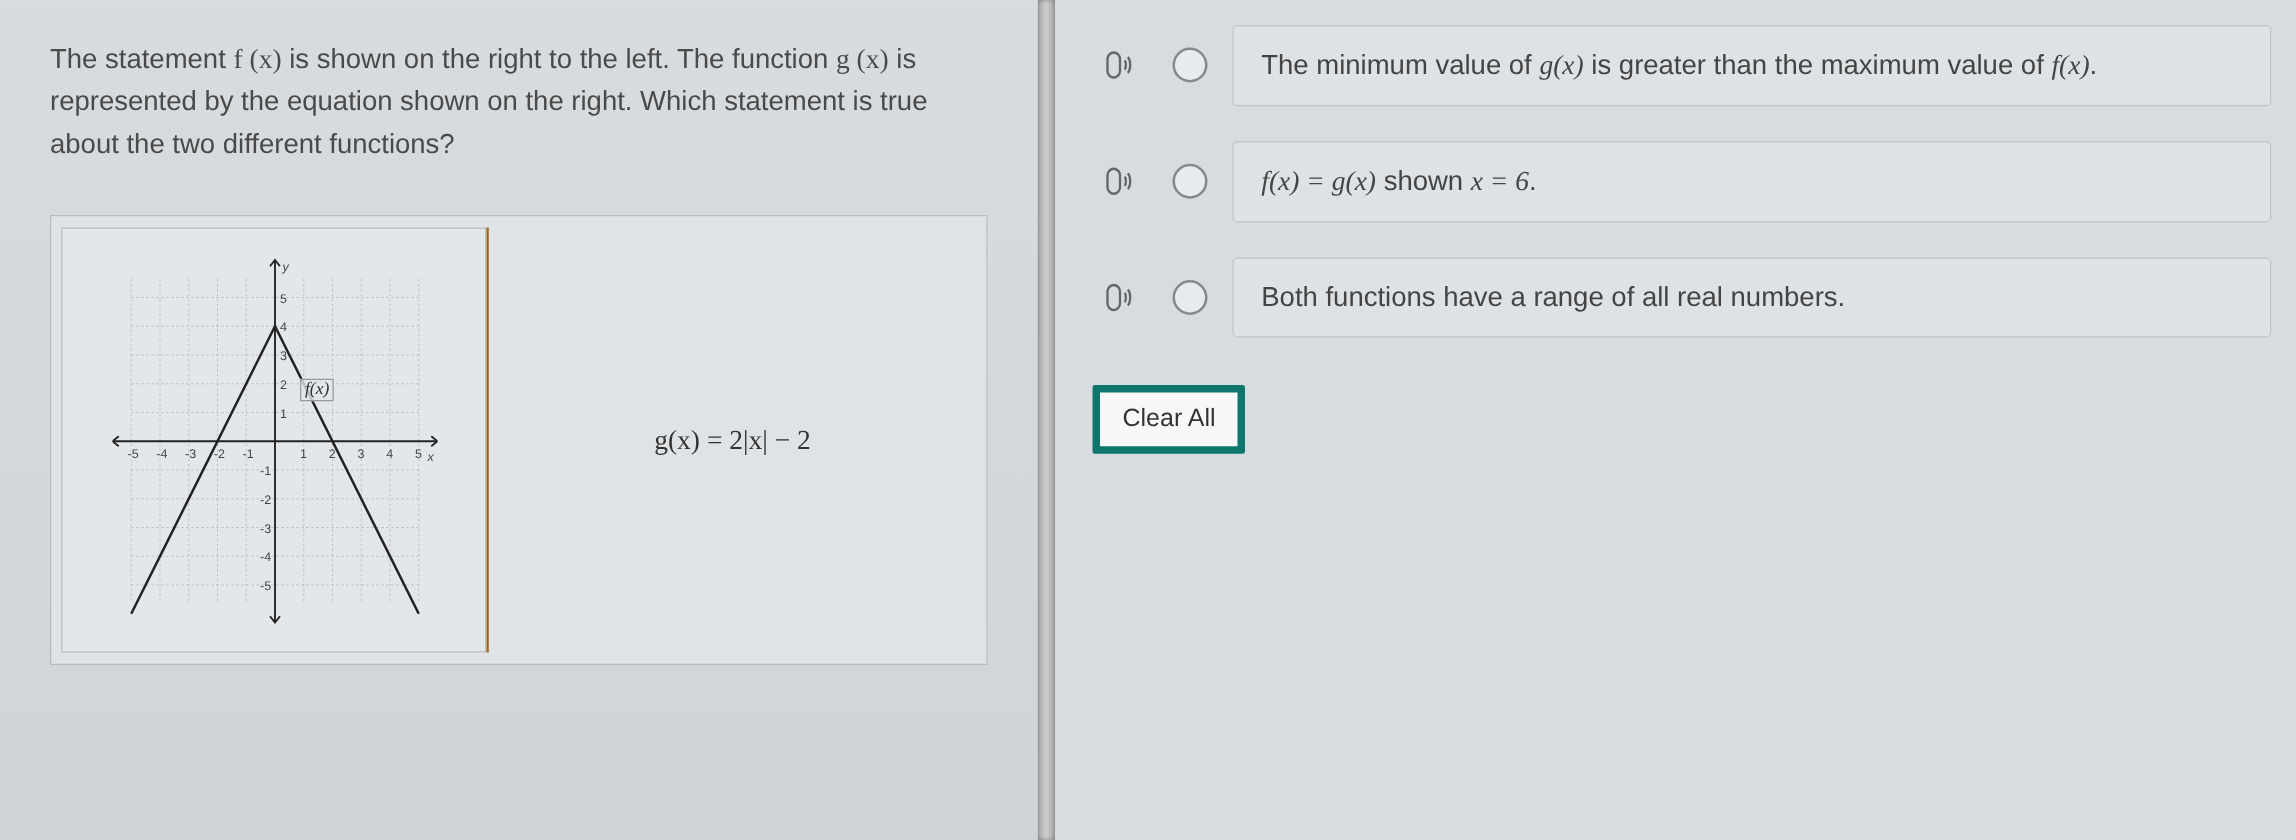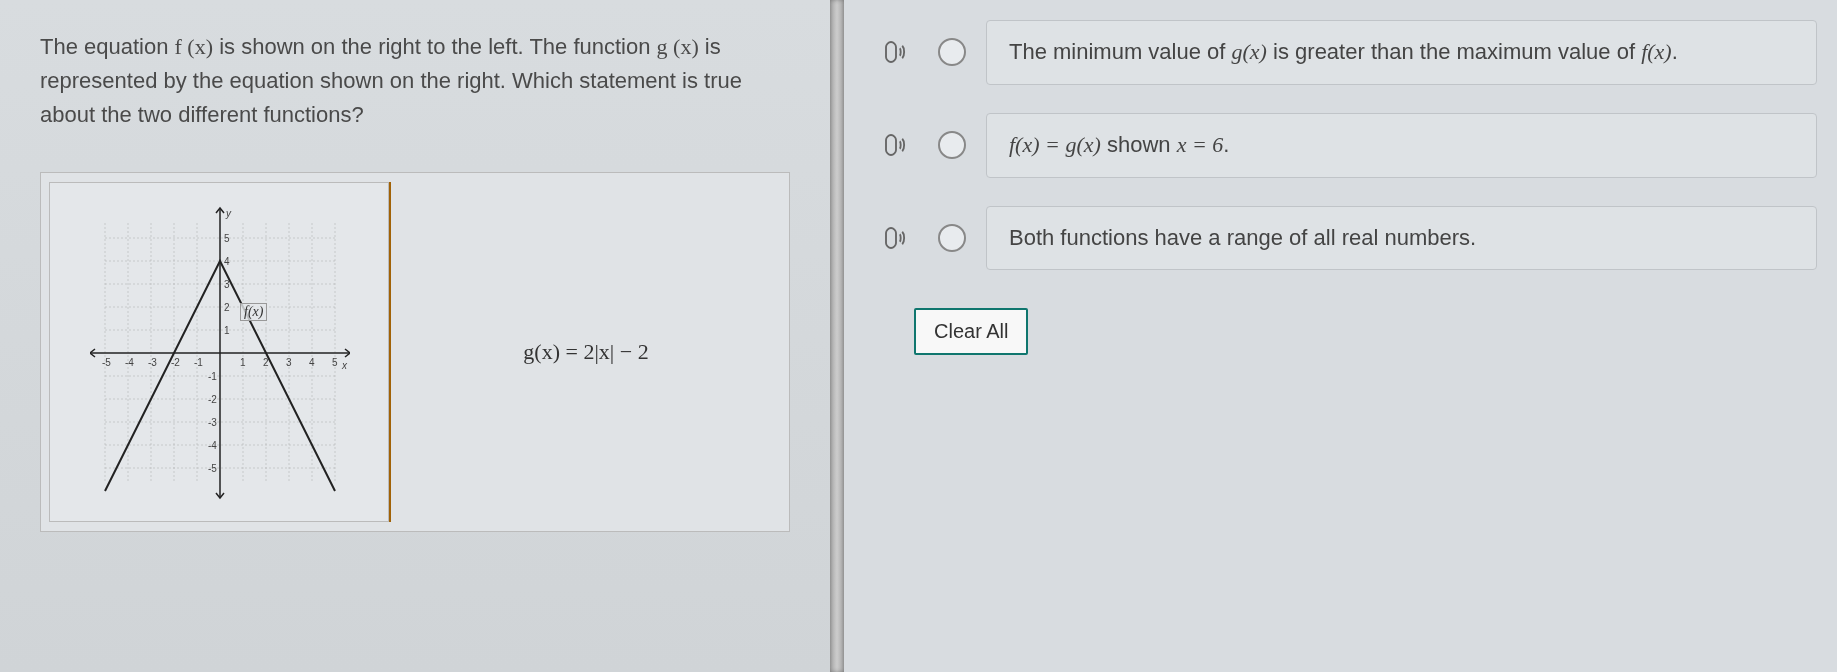--- a/index.html
+++ b/index.html
@@ -94,27 +94,26 @@
       border-radius: 4px;
       padding: 16px 22px;
       font-size: 22px;
       color: #444;
       line-height: 1.4;
     }
     .option-text-box .math-i { font-style: italic; font-family: 'Times New Roman', serif; text-align: center;}
     .clear-all-row { margin-top: 10px; }
     .clear-btn {
       background: #f8f8f8;
-      border: 2px solid #0f766e;
+      border: 6px solid #0f766e;
       padding: 10px 18px;
       font-size: 20px;
       color: #333;
       cursor: pointer;
       border-radius: 2px;
-      margin-left: 40px;
     }
     
     .grid {
       position: absolute;
       left: 40px; top: 20px;
       width: 260px; height: 300px;
     }
     .grid line.gl { stroke: #aaa; stroke-width: 0.5; stroke-dasharray: 2,2;}
     .grid line.axis { stroke: #222; stroke-width: 1.5; }
     .grid text { font-size: 10px; fill: #444; font-family: Arial; }
@@ -128,21 +127,21 @@
       border: 1px solid #999;
       padding: 0 3px;
       background: rgba(228,231,234,0.8);
     }
   </style>
 </head>
 <body>
 
 <div class="left-pane">
   <p class="question-text">
-    <span>The equation </span>
+    <span>The statement </span>
     <span class="math-i">f (x)</span>
     <span> is shown on the right to the left.  The function </span>
     <span class="math-i">g (x)</span>
     <span> is represented by the equation shown on the right.  Which statement is true about the two different functions?</span>
   </p>
 
   <div class="content-row">
     <div class="graph-box">
       <svg class="grid" viewBox="0 0 260 300">
 

